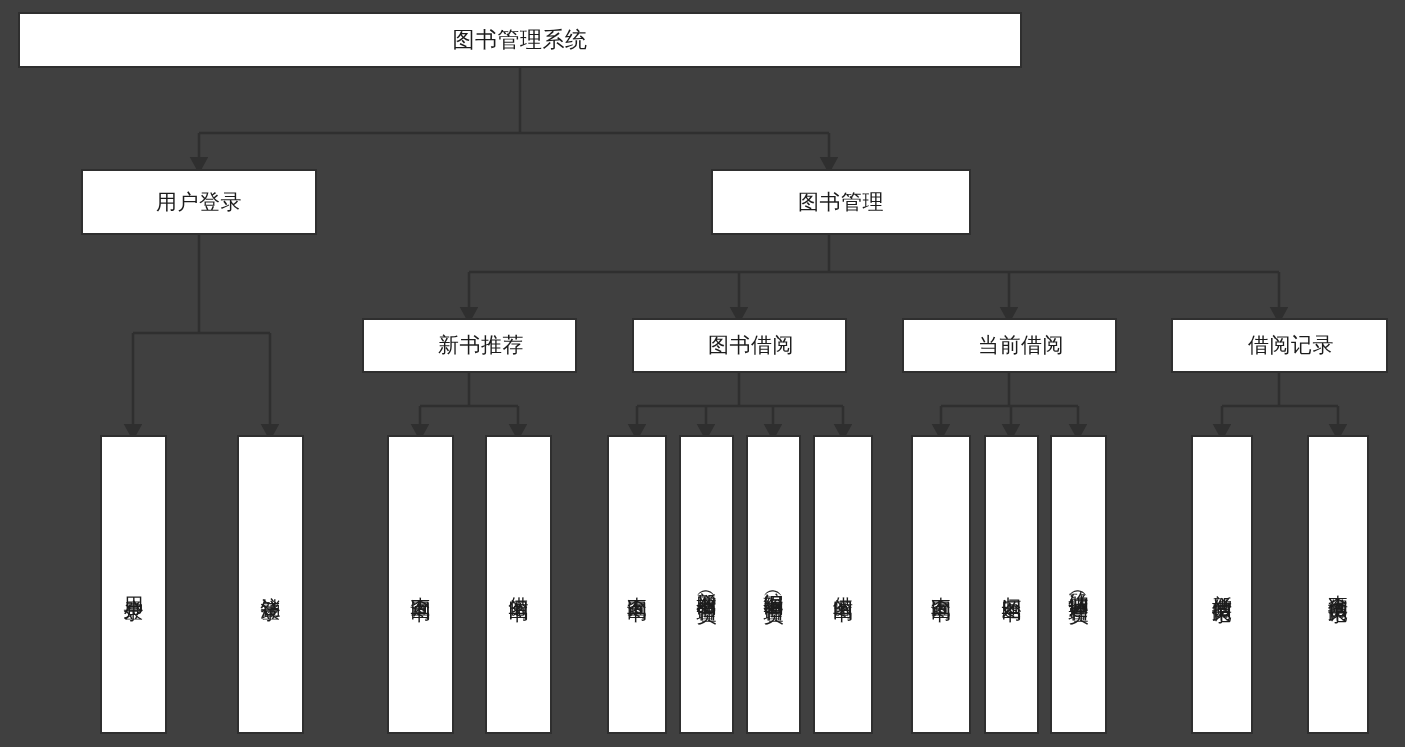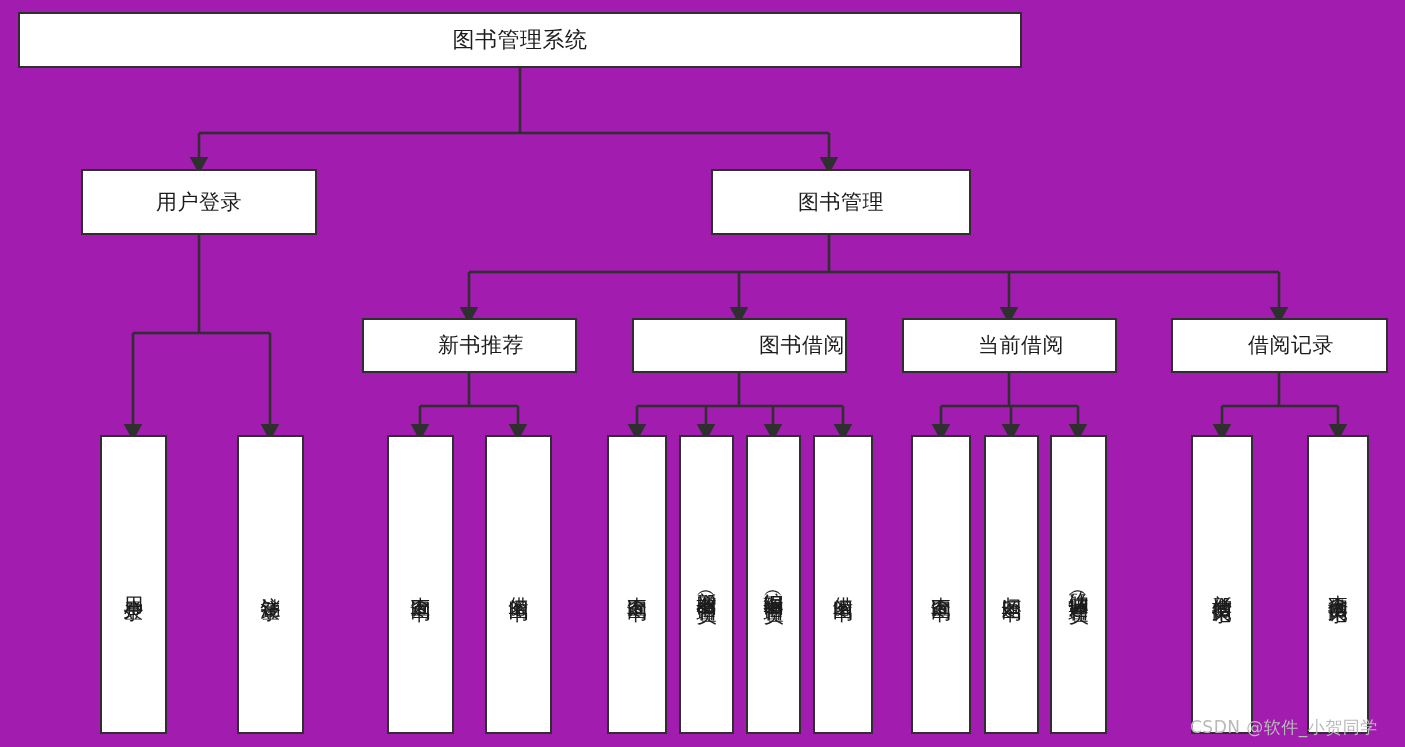--- a/index.html
+++ b/index.html
@@ -9,21 +9,21 @@
     background: #ffffff;
   }
   body {
     font-family: "DejaVu Sans", "Liberation Sans", sans-serif;
     color: #1a1a1a;
   }
   #canvas {
     position: relative;
     width: 1405px;
     height: 747px;
-    background: #a21caf;
+    background: #404040;
     overflow: hidden;
   }
   #edges {
     position: absolute;
     left: 0;
     top: 0;
     width: 1405px;
     height: 747px;
     pointer-events: none;
   }
@@ -127,21 +127,21 @@
   <div class="node level2" style="left:81px; top:169px; width:236px; height:66px;">
     <span class="label">用户登录</span>
   </div>
   <div class="node level2" style="left:711px; top:169px; width:260px; height:66px;">
     <span class="label">图书管理</span>
   </div>
 
   <div class="node level3" style="left:362px; top:318px; width:215px; height:55px;">
     <span class="label">新书推荐</span>
   </div>
-  <div class="node level3" style="left:632px; top:318px; width:215px; height:55px;justify-content:flex-end;">
+  <div class="node level3" style="left:632px; top:318px; width:215px; height:55px;">
     <span class="label">图书借阅</span>
   </div>
   <div class="node level3" style="left:1171px; top:318px; width:217px; height:55px;">
     <span class="label">借阅记录</span>
   </div>
   <div class="node level3" style="left:902px; top:318px; width:215px; height:55px;">
     <span class="label">当前借阅</span>
   </div>
 
   <div class="node leaf vertical" style="left:100px; top:435px; width:67px; height:299px;">
@@ -181,15 +181,14 @@
     <span class="label">确认归还（管理员）</span>
   </div>
 
   <div class="node leaf vertical" style="left:1191px; top:435px; width:62px; height:299px;">
     <span class="label">新增借阅记录</span>
   </div>
   <div class="node leaf vertical" style="left:1307px; top:435px; width:62px; height:299px;">
     <span class="label">查询借阅记录</span>
   </div>
 
-  <div class="watermark" style="left:1190px; top:716px;">CSDN @软件_小贺同学</div>
 
 </div>
 
 </body></html>

